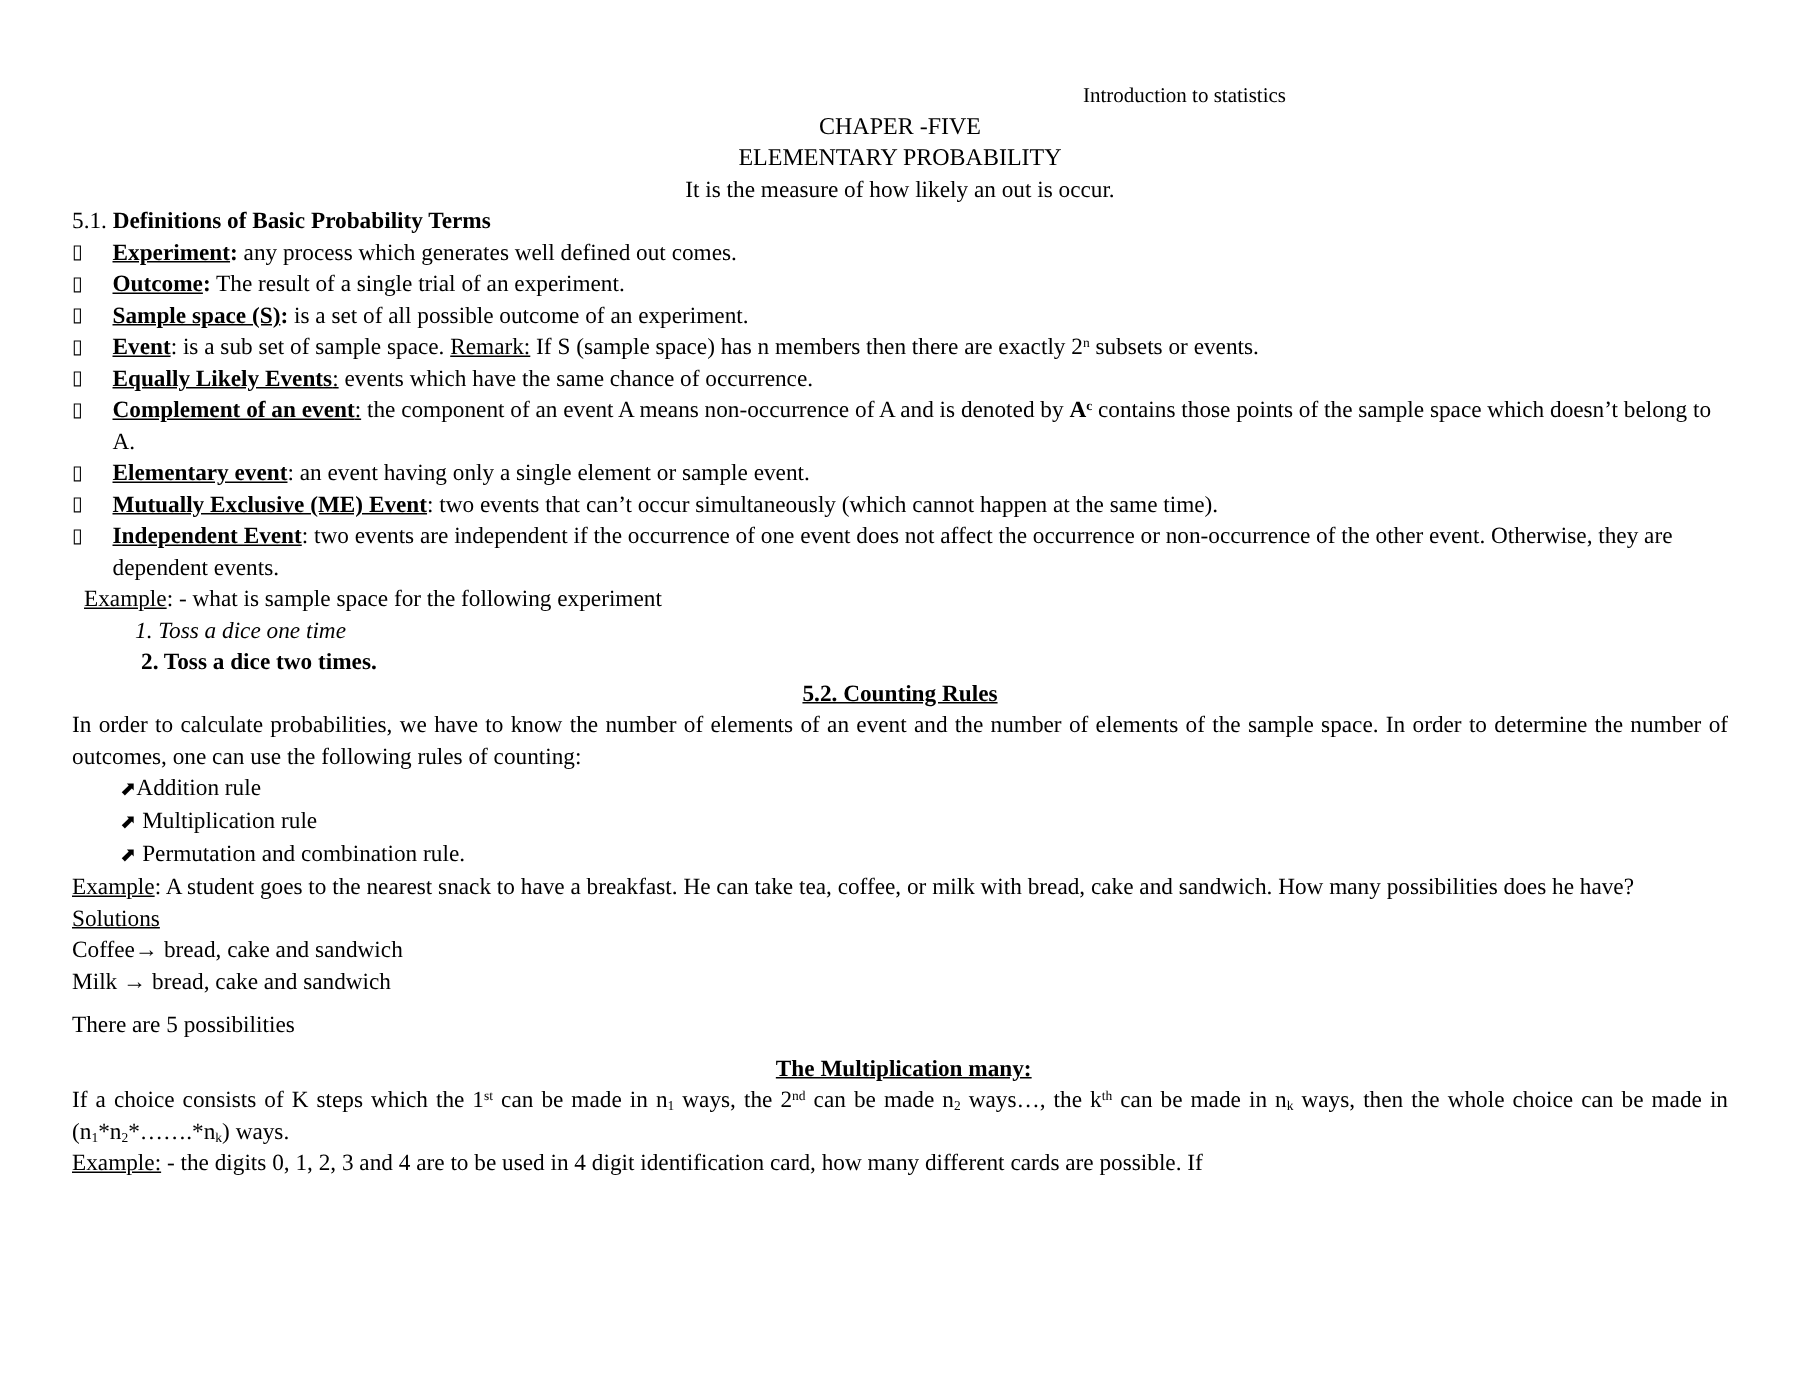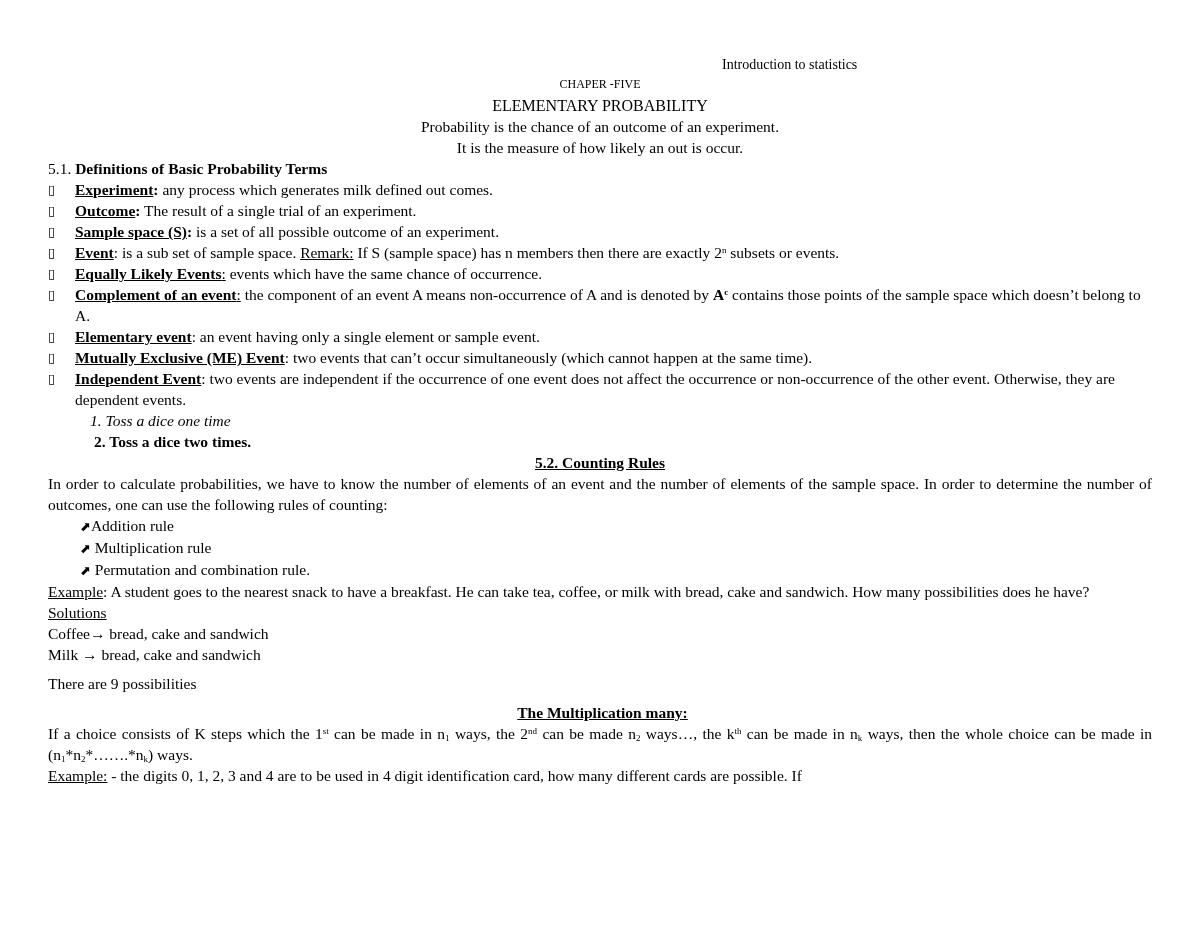--- a/index.html
+++ b/index.html
@@ -4,21 +4,21 @@
 <style>
   html, body { margin: 0; padding: 0; background: #ffffff; }
   body {
     width: 1200px; height: 927px; position: relative; overflow: hidden;
     font-family: "Liberation Serif", "DejaVu Serif", serif;
     color: #000; font-size: 15.5px; line-height: 21px;
   }
   .page { position: absolute; left: 48px; top: 54px; width: 1104px; }
   .running-head { position: absolute; left: 722px; top: 54px; font-size: 14px; }
   .center { text-align: center; }
-  .title { margin-top: 20px; font-size: 12px; }
+  .title { margin-top: 20px; font-size: 16px; }
   .b { font-weight: bold; text-align: center; }
   .u { text-decoration: underline; }
   .line { white-space: nowrap; }
   .bullet-row { position: relative; padding-left: 27px; }
   .bullet-row .bullet { position: absolute; left: 0; top: 0; width: 10px; font-family: "DejaVu Sans", sans-serif; font-size: 13px; }
   .justify { text-align: justify; }
   .indent1 { padding-left: 8px; }
   .indent2 { padding-left: 42px; font-style: italic; }
   .indent3 { padding-left: 46px; font-weight: bold; }
   .rule-item { padding-left: 32px; }
@@ -28,32 +28,31 @@
   .gap { height: 8px; }
 </style>
 </head>
 <body>
 
 <div class="running-head">Introduction to statistics</div>
 
 <div class="page">
   <div class="center title">CHAPER -FIVE</div>
   <div class="center" style="font-size:16px;">ELEMENTARY PROBABILITY</div>
-  <div class="center">Probability is the chance of an outcome of an experiment.</div>
   <div class="center">It is the measure of how likely an out is occur.</div>
 
   <div>
     <span>5.1.</span>
     <span class="b">Definitions of Basic Probability Terms</span>
   </div>
 
   <div>
     <div class="bullet-row line">
       <span class="bullet">▯</span>
-      <span class="b u">Experiment</span><span class="b">:</span><span> any process which generates milk defined out comes.</span>
+      <span class="b u">Experiment</span><span class="b">:</span><span> any process which generates well defined out comes.</span>
     </div>
     <div class="bullet-row line">
       <span class="bullet">▯</span>
       <span class="b u">Outcome</span><span class="b">:</span><span> The result of a single trial of an experiment.</span>
     </div>
     <div class="bullet-row line">
       <span class="bullet">▯</span>
       <span class="b u">Sample space (S)</span><span class="b">:</span><span> is a set of all possible outcome of an experiment.</span>
     </div>
     <div class="bullet-row line">
@@ -75,36 +74,39 @@
     <div class="bullet-row line">
       <span class="bullet">▯</span>
       <span class="b u">Mutually Exclusive (ME) Event</span><span>:</span><span> two events that can’t occur simultaneously (which cannot happen at the same time).</span>
     </div>
     <div class="bullet-row">
       <span class="bullet">▯</span>
       <span class="b u">Independent Event</span><span>:</span><span> two events are independent if the occurrence of one event does not affect the occurrence or non-occurrence of the other event. Otherwise, they are dependent events.</span>
     </div>
   </div>
 
+  <div class="indent1">
+    <span class="u">Example</span><span>: - what is sample space for the following experiment</span>
+  </div>
   <div class="indent2">1. Toss a dice one time</div>
   <div class="indent3">2. Toss a dice two times.</div>
 
   <div class="b u">5.2. Counting Rules</div>
   <div class="justify">In order to calculate probabilities, we have to know the number of elements of an event and the number of elements of the sample space. In order to determine the number of outcomes, one can use the following rules of counting:</div>
 
   <div class="rule-item"><span class="hand">⬈</span><span>Addition rule</span></div>
   <div class="rule-item"><span class="hand">⬈</span><span> Multiplication rule</span></div>
   <div class="rule-item"><span class="hand">⬈</span><span> Permutation and combination rule.</span></div>
 
   <div class="justify">
     <span class="u">Example</span><span>: A student goes to the nearest snack to have a breakfast. He can take tea, coffee, or milk with bread, cake and sandwich. How many possibilities does he have?</span>
   </div>
   <div class="u">Solutions</div>
   <div><span>Coffee</span><span>→</span><span> bread, cake and sandwich</span></div>
   <div><span>Milk </span><span>→</span><span> bread, cake and sandwich</span></div>
   <div class="gap"></div>
-  <div>There are 9 possibilities</div>
+  <div>There are 5 possibilities</div>
   <div class="gap"></div>
 
   <div class="b u" style="padding-left:5px;">The Multiplication many:</div>
   <div class="justify"><span> If a choice consists of K steps which the 1</span><sup>st</sup><span> can be made in n</span><sub>1</sub><span> ways, the 2</span><sup>nd</sup><span> can be made n</span><sub>2</sub><span> ways…, the k</span><sup>th</sup><span> can be made in n</span><sub>k</sub><span> ways, then the whole choice can be made in (n</span><sub>1</sub><span>*n</span><sub>2</sub><span>*…….*n</span><sub>k</sub><span>) ways.</span></div>
   <div><span class="u">Example:</span><span> - the digits 0, 1, 2, 3 and 4 are to be used in 4 digit identification card, how many different cards are possible. If</span></div>
 </div>
 
 </body></html>

